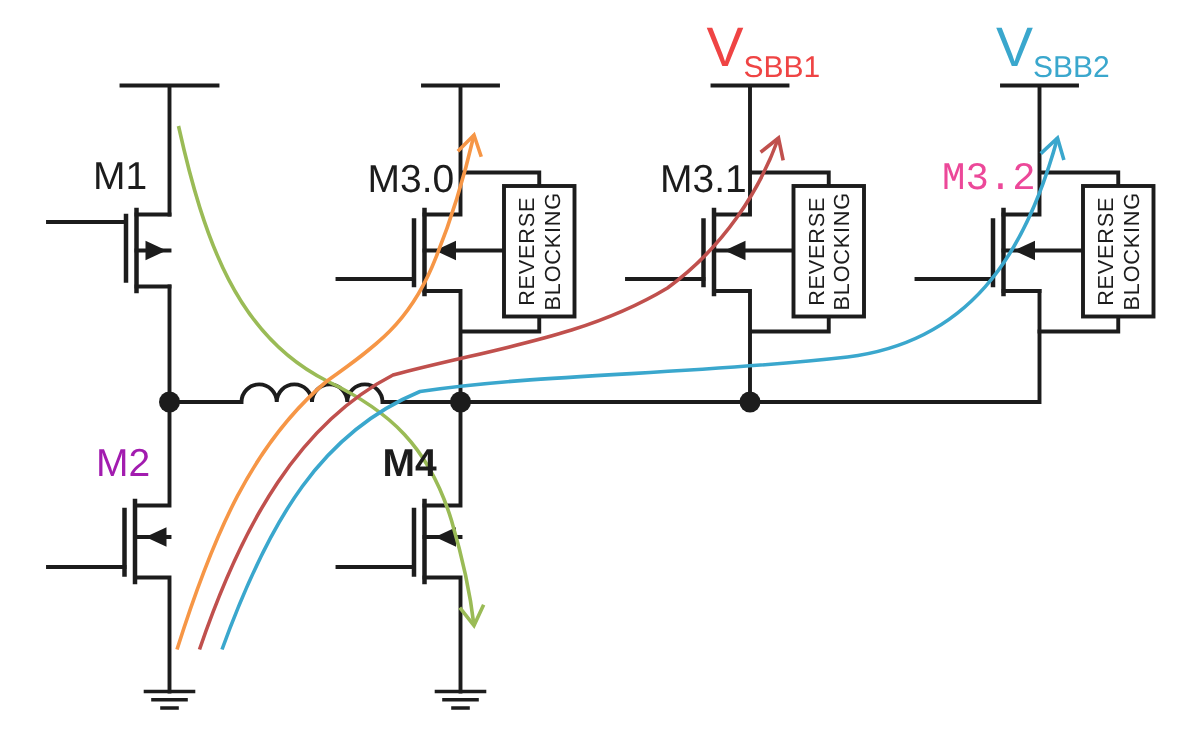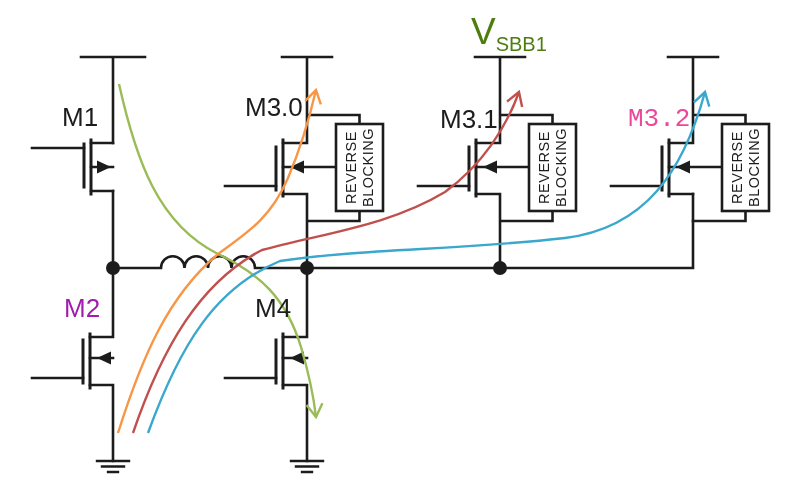--- a/index.html
+++ b/index.html
@@ -116,24 +116,27 @@
     </g>
 
     <g fill="none" stroke-width="2.4">
       <path d="M 119 84 C 136 160 158 224 218 254 C 260 274 286 298 301 347 C 309 374 314 400 316 417" marker-end="url(#ah-gr)" stroke="#9abb56"></path>
       <path d="M 118 433 C 142 357 168 296 218 254 C 252 230 272 215 288 178 C 299 152 309 120 316 90" marker-end="url(#ah-or)" stroke="#f69646"></path>
       <path d="M 133 433 C 162 348 200 282 262 250 C 330 232 390 225 445 192 C 482 165 506 128 519 92" marker-end="url(#ah-rd)" stroke="#c0504d"></path>
       <path d="M 148 433 C 180 345 215 288 280 261 C 360 249 460 250 565 238 C 645 228 683 172 705 92" marker-end="url(#ah-bl)" stroke="#3aa7cd"></path>
     </g>
   </svg>
 
-  <div class="lbl v-label" style="left: 471px; top: 13px; color: #4d7c0f;">
+  <div class="lbl v-label" style="left: 471px; top: 13px; color: #ef4444;">
     <span class="main">V</span><span class="sub">SBB1</span>
+  </div>
+  <div class="lbl v-label" style="left: 664px; top: 13px; color: rgb(58, 167, 205);">
+    <span class="main">V</span><span class="sub">SBB2</span>
   </div>
 
   <div class="lbl t-label" style="left: 62px; top: 104px; color: rgb(28, 28, 28);">M1</div>
   <div class="lbl t-label" style="left: 64px; top: 295px; color: #a21caf;">M2</div>
-  <div class="lbl t-label" style="left: 255px; top: 295px; color: rgb(28, 28, 28);">M4</div>
-  <div class="lbl t-label" style="left: 245px; top: 94px; color: rgb(28, 28, 28);">M3.0</div>
+  <div class="lbl t-label" style="left: 255px; top: 295px; color: rgb(28, 28, 28); font-weight: bold;">M4</div>
+  <div class="lbl t-label" style="left: 245px; top: 106px; color: rgb(28, 28, 28);">M3.0</div>
   <div class="lbl t-label" style="left: 440px; top: 106px; color: rgb(28, 28, 28);">M3.1</div>
   <div class="lbl t-label" style="left: 628px; top: 106px; color: #ec4899; font-family: Liberation Mono, monospace;">M3.2</div>
 
 </div>
 
 </body></html>

